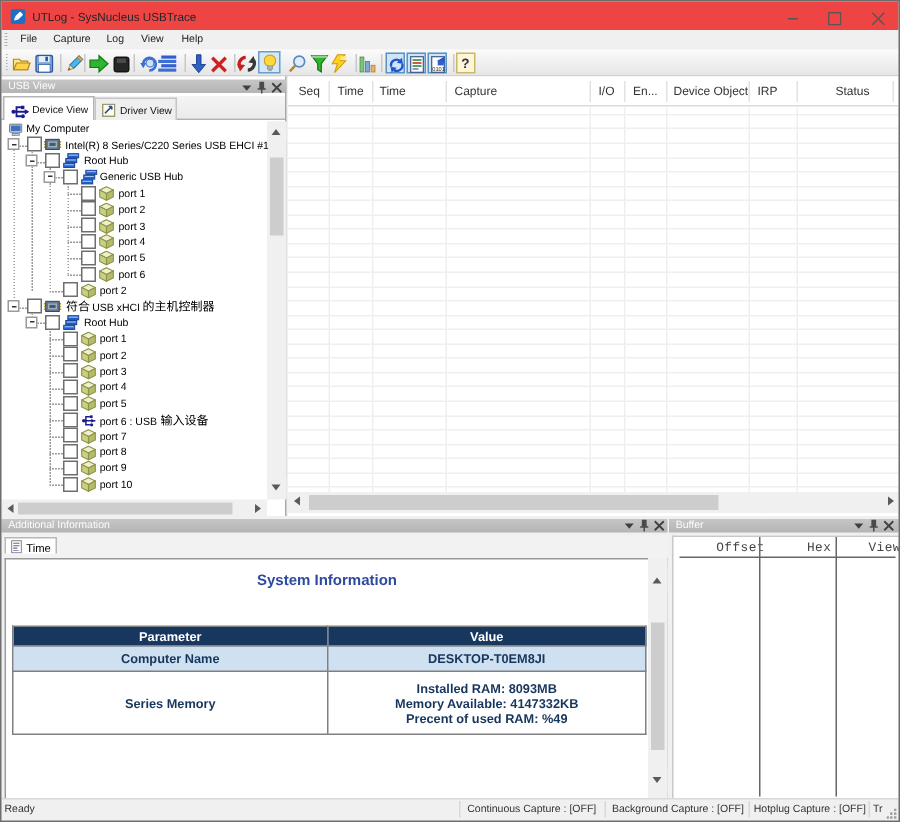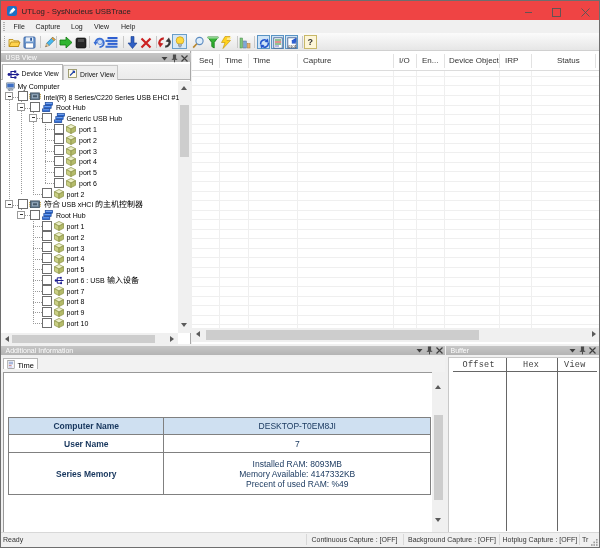--- a/index.html
+++ b/index.html
@@ -67,25 +67,25 @@
 .infotab { position:absolute; left:3px; top:357.5px; width:35px; height:11.5px; background:#fff; border:1px solid #b8b8b8; border-bottom:none; z-index:2; }
 .infotab span { position:absolute; left:13.5px; top:2px; font-size:7.5px; color:#000; }
 .infocontent { position:absolute; left:3px; top:371.5px; width:442px; height:161px; background:#fff; border:1px solid #999; border-bottom:none; }
 .sititle { position:absolute; left:1px; top:382px; width:434px; text-align:center; font-size:10px; font-weight:bold; color:#2e4a9e; z-index:2; }
 .sit { position:absolute; left:8px; top:417px; width:423px; border-collapse:collapse; font-size:8.5px; z-index:2; }
 .sit td { border:1px solid #808080; text-align:center; color:#17365d; padding:1px 2px; }
 .sit tr.hd td { background:#17375e; color:#fff; font-weight:bold; height:12px; padding:0; }
 .sit tr.b td { background:#cfe0f1; }
 .sit tr.w td { background:#fff; }
 .sit td:first-child { font-weight:bold; }
-.sit .v { font-weight:normal; }
+.sit .v { font-weight:bold; }
 
 .bufpanel { position:absolute; left:446px; top:345px; width:153px; height:187px; background:#f0f0f0; }
 .bufcontent { position:absolute; left:448px; top:357px; width:151px; height:175px; background:#fff; border:1px solid #c8c8c8; border-bottom:none; border-right:none; }
-.bufhead { position:absolute; top:359.5px; font-family:"Liberation Mono", monospace; font-size:8.5px; color:#444; letter-spacing:0.3px; z-index:2; }
+.bufhead { position:absolute; top:359.5px; font-family:"Liberation Mono", monospace; font-size:8.5px; color:#444; letter-spacing:0.3px; z-index:2;margin-left:15px; }
 .bufline { position:absolute; background:#666; z-index:2; }
 
 .statusbar { position:absolute; left:1px; top:532px; width:598px; height:15px; background:#f0f0f0; border-top:1px solid #d8d8d8; z-index:3; }
 .sbtxt { position:absolute; top:536px; font-size:7px; color:#333; z-index:4; }
 .sbsep { position:absolute; top:534px; height:11px; width:1px; background:#d8d8d8; z-index:4; }
 </style></head>
 <body>
 <div id="win">
   <div class="titlebar">
     <svg style="position:absolute;left:6px;top:5px" width="10" height="10" viewBox="0 0 11 11">
@@ -622,29 +622,30 @@
       <rect x="0.8" y="0.5" width="6.4" height="8" fill="#fff" stroke="#777" stroke-width="0.6"></rect>
       <line x1="1.8" y1="2.2" x2="6" y2="2.2" stroke="#4a6ab8" stroke-width="0.7"></line>
       <line x1="1.8" y1="3.8" x2="6" y2="3.8" stroke="#4a6ab8" stroke-width="0.7"></line>
       <line x1="1.8" y1="5.4" x2="4.6" y2="5.4" stroke="#b05050" stroke-width="0.7"></line>
       <line x1="1.8" y1="7" x2="5.4" y2="7" stroke="#8a8adc" stroke-width="0.7"></line>
     </svg>
     <span>Time</span>
   </div>
   <div class="infocontent"></div>
 
+<div class="sititle">System Information</div>
 <table class="sit">
 <tbody>
+        <tr class="hd" style="height:13px">
+          <td style="width:210px">Parameter</td>
+          <td>Value</td>
+        </tr>
 <tr class="b" style="height:17px">
           <td>Computer Name</td>
           <td class="v">DESKTOP-T0EM8JI</td>
-        </tr>
-<tr class="w" style="height:18px">
-          <td>User Name</td>
-          <td class="v">7</td>
         </tr>
 <tr class="w" style="height:42px">
           <td>Series Memory</td>
           <td class="v">Installed RAM: 8093MB<br>Memory Available: 4147332KB<br>Precent of used RAM: %49</td>
         </tr>
 </tbody>
     </table>
 
   <div class="sb" style="left:432px; top:372px; width:13px; height:160px;"></div>
   <div class="sbarrow" style="left:432px; top:379px; width:13px; height:15px;">

